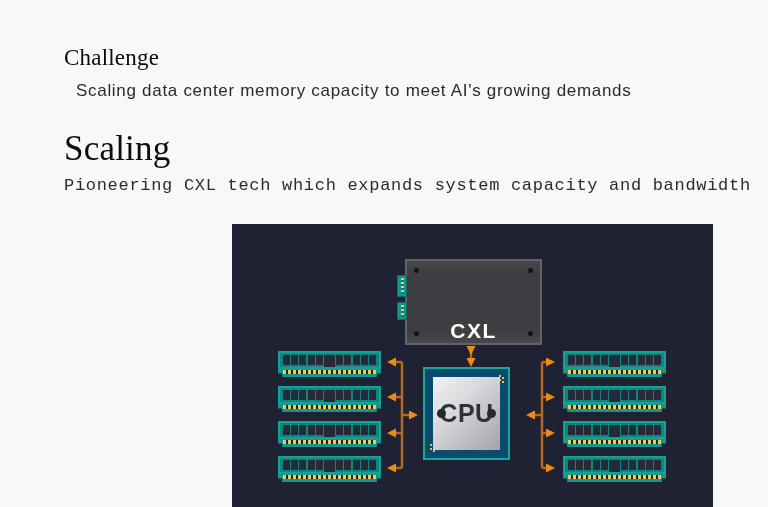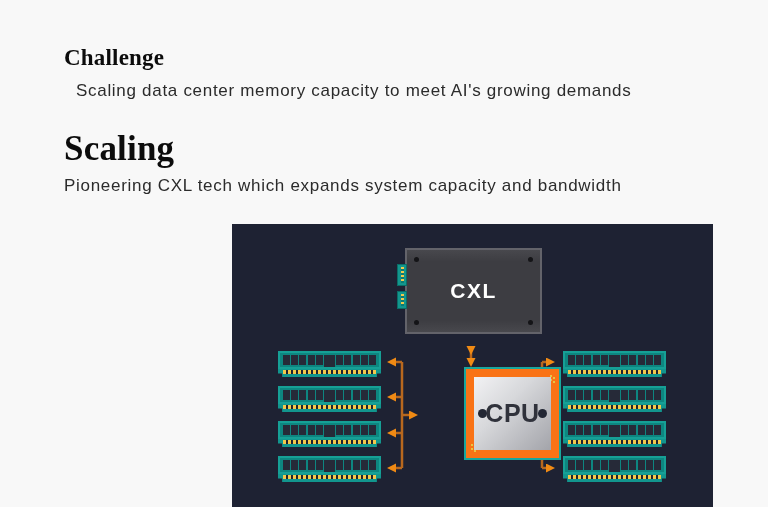--- a/index.html
+++ b/index.html
@@ -1,46 +1,46 @@
 <!DOCTYPE html>
 <html><head>
 <meta charset="utf-8">
 <style>
   * { margin:0; padding:0; box-sizing:border-box; }
   html,body { width:768px; height:507px; overflow:hidden; }
   body { background:#f8f8f8; font-family:"Liberation Sans", sans-serif; position:relative; }
 
   
-  .heading-serif { font-family:"Liberation Serif", serif; font-weight:700; color:#0c0c0c; position:absolute; left:64px; letter-spacing:0.2px; }
+  .heading-serif { font-family:"Liberation Serif", serif; font-weight:400; color:#0c0c0c; position:absolute; left:64px; letter-spacing:0.2px; }
   #challenge-heading { top:45px; font-size:23px; }
   #solution-heading  { top:129px; font-size:35px; }
   .desc { position:absolute; left:64px; font-size:17px; color:#2b2b2b; letter-spacing:0.7px; }
   #challenge-desc { top:81px;margin-left:12px; }
-  #solution-desc  { top:176px; }
+  #solution-desc  { top:176px;font-family:Liberation Mono, monospace; }
 
   
   #diagram-panel { position:absolute; left:232px; top:224px; width:481px; height:283px; background:#1e2233; }
 
   
-  #cxl-module { position:absolute; left:173px; top:24px; width:137px; height:86px;
+  #cxl-module { position:absolute; left:173px; top:35px; width:137px; height:86px;
     background:linear-gradient(180deg,#48484d 0%,#3d3d42 14%,#3d3d42 86%,#48484d 100%);
-    border:2px solid #63636a; display:flex; align-items:center; justify-content:center; }
+    border:2px solid #63636a; display:flex; align-items:flex-end; justify-content:center; }
   #cxl-label { color:#fff; font-size:21px; font-weight:700; letter-spacing:1.5px; }
   .screw { position:absolute; width:5px; height:5px; border-radius:50%; background:#141417; }
   .screw.tl { left:7px; top:7px; } .screw.tr { right:7px; top:7px; }
   .screw.bl { left:7px; bottom:7px; } .screw.br { right:7px; bottom:7px; }
   .cxl-connector { position:absolute; left:-10px; width:10px; background:#12968e; border:1px solid #0b6d67; }
   .cxl-connector .pins { position:absolute; inset:2px 2px 2px 3px;
     background:repeating-linear-gradient(180deg,#f2c94c 0 2px,#0d7a74 2px 4px); }
   #cxl-connector-1 { top:14px; height:22px; }
   #cxl-connector-2 { top:41px; height:18px; }
 
   
-  #cpu-chip { position:absolute; left:191px; top:143px; width:97px; height:93px;
-    background:#f97316; border:2px solid #18a79d;margin-left:41px; }
+  #cpu-chip { position:absolute; left:191px; top:143px; width:87px; height:93px;
+    background:#0c4a6e; border:2px solid #18a79d; }
   #cpu-die { position:absolute; left:8px; top:8px; right:8px; bottom:8px;
     background:linear-gradient(135deg,#f2f2f4 0%,#d7d8db 40%,#a3a4aa 100%);
     display:flex; align-items:center; justify-content:center; }
   #cpu-label { font-size:25px; font-weight:700; color:#30323b; letter-spacing:0.5px; }
   .die-notch { position:absolute; width:9px; height:9px; border-radius:50%; background:#232734; top:50%; margin-top:-5px; }
   .die-notch.left { left:4px; } .die-notch.right { right:4px; }
   .solder-dots { position:absolute; width:2px; height:2px; background:#e7c544;
     box-shadow:0 4px 0 #e7c544, 3px 2px 0 #e7c544, 3px 6px 0 #e7c544; }
   .solder-dots.tr { right:7px; top:6px; }
   .solder-dots.bl { left:5px; bottom:12px; }

